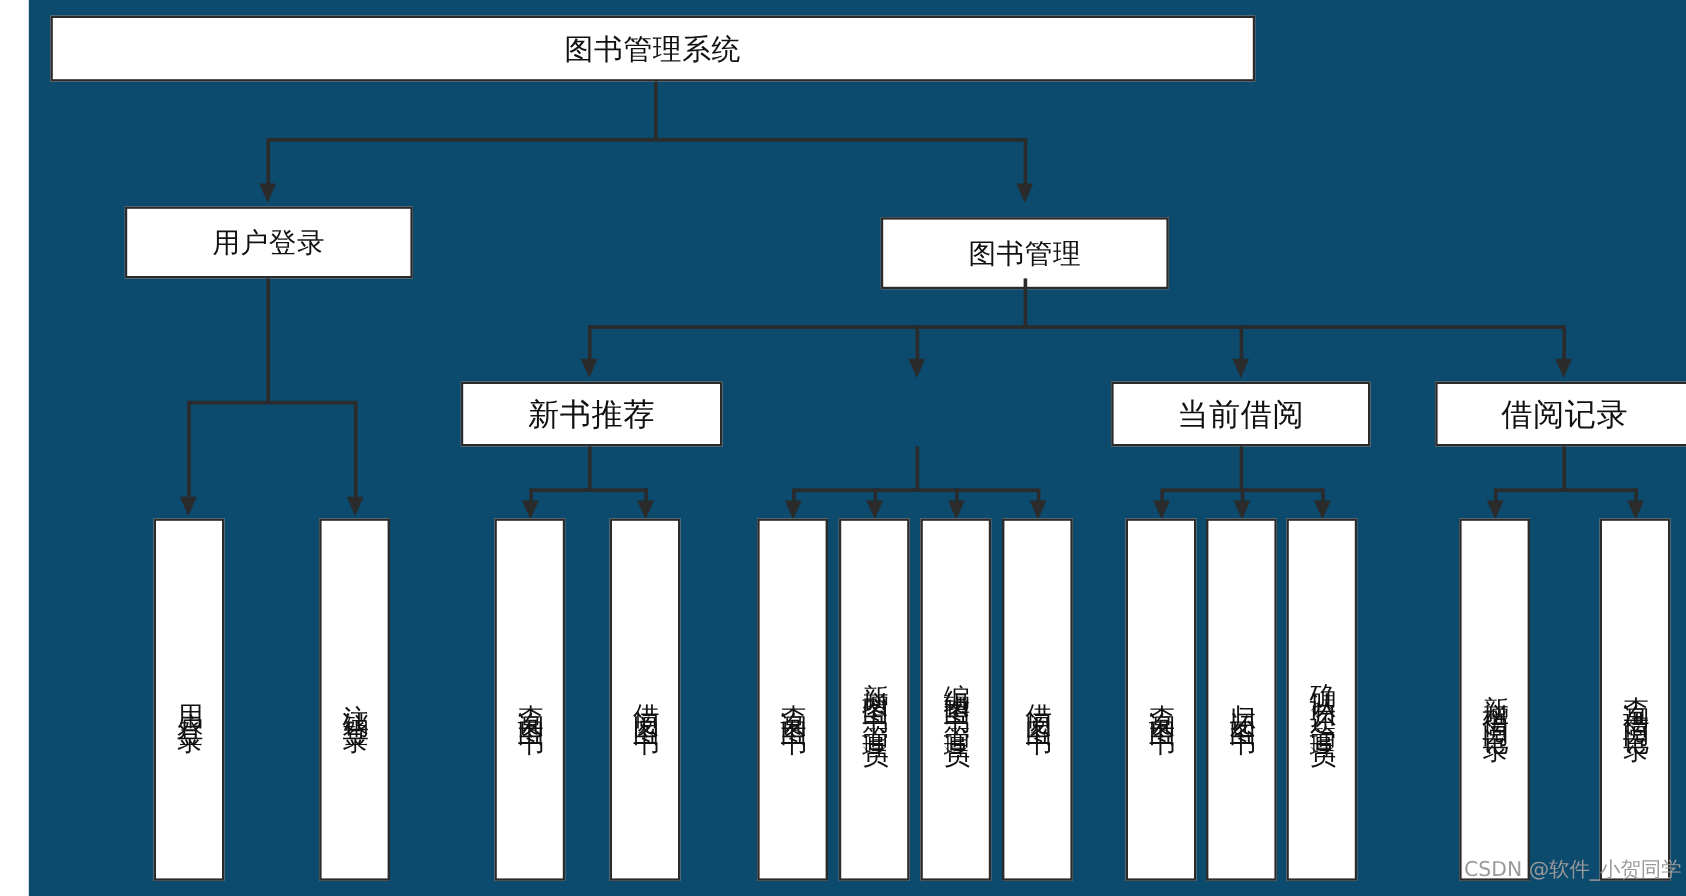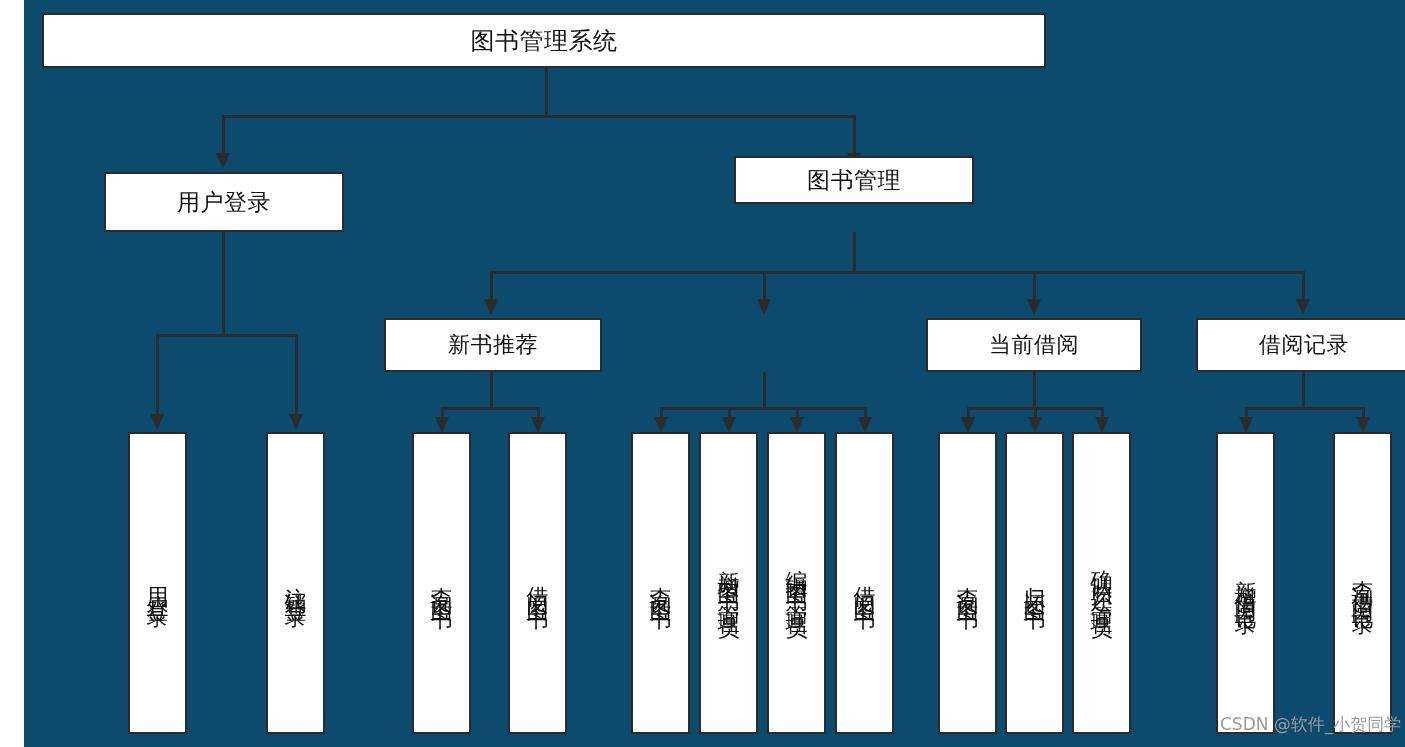--- a/index.html
+++ b/index.html
@@ -28,21 +28,21 @@
     color:#111;
     letter-spacing:0.5px;
   }
   .node.root{
     font-size:24px;
   }
   .node.lvl2{
     font-size:23px;
   }
   .node.lvl3{
-    font-size:22px;
+    font-size:26px;
   }
   
   .node.leaf{
     writing-mode:vertical-rl;
     text-orientation:upright;
     align-items:center;
     justify-content:center;
     font-size:22px;
     line-height:1.0;
     letter-spacing:7px;
@@ -79,21 +79,21 @@
   <div class="node root" style="left:18px;top:13px;width:1004px;height:55px;">图书管理系统</div>
 
   <div class="vline" style="left:521px;top:68px;width:2.5px;height:49px;"></div>
   <div class="hline" style="left:199px;top:115px;width:632px;"></div>
   <div class="vline" style="left:198px;top:115px;height:40px;"></div>
   <div class="arrow" style="left:192px;top:153px;"></div>
   <div class="vline" style="left:829px;top:115px;height:40px;"></div>
   <div class="arrow" style="left:823px;top:153px;"></div>
 
   <div class="node lvl2" style="left:80px;top:172px;width:240px;height:60px;">用户登录</div>
-  <div class="node lvl2" style="left:710px;top:156px;width:240px;height:48px;">图书管理</div>
+  <div class="node lvl2" style="left:710px;top:181px;width:240px;height:60px;">图书管理</div>
 
   <div class="vline" style="left:198px;top:232px;height:104px;"></div>
   <div class="hline" style="left:133px;top:334px;width:140px;"></div>
   <div class="vline" style="left:132px;top:334px;height:82px;"></div>
   <div class="arrow" style="left:126px;top:414px;"></div>
   <div class="vline" style="left:271px;top:334px;height:82px;"></div>
   <div class="arrow" style="left:265px;top:414px;"></div>
 
   <div class="vline" style="left:829px;top:232px;height:41px;"></div>
   <div class="hline" style="left:467px;top:271px;width:812px;"></div>

